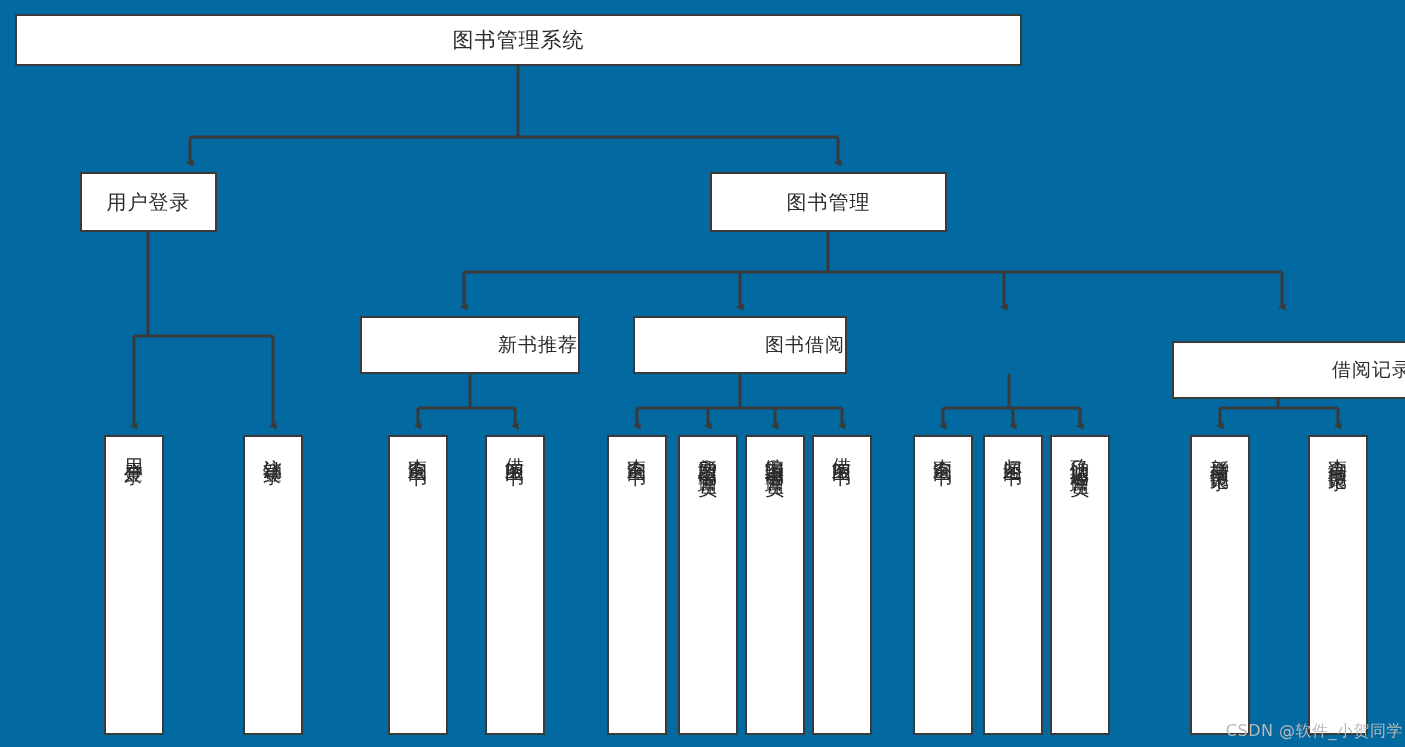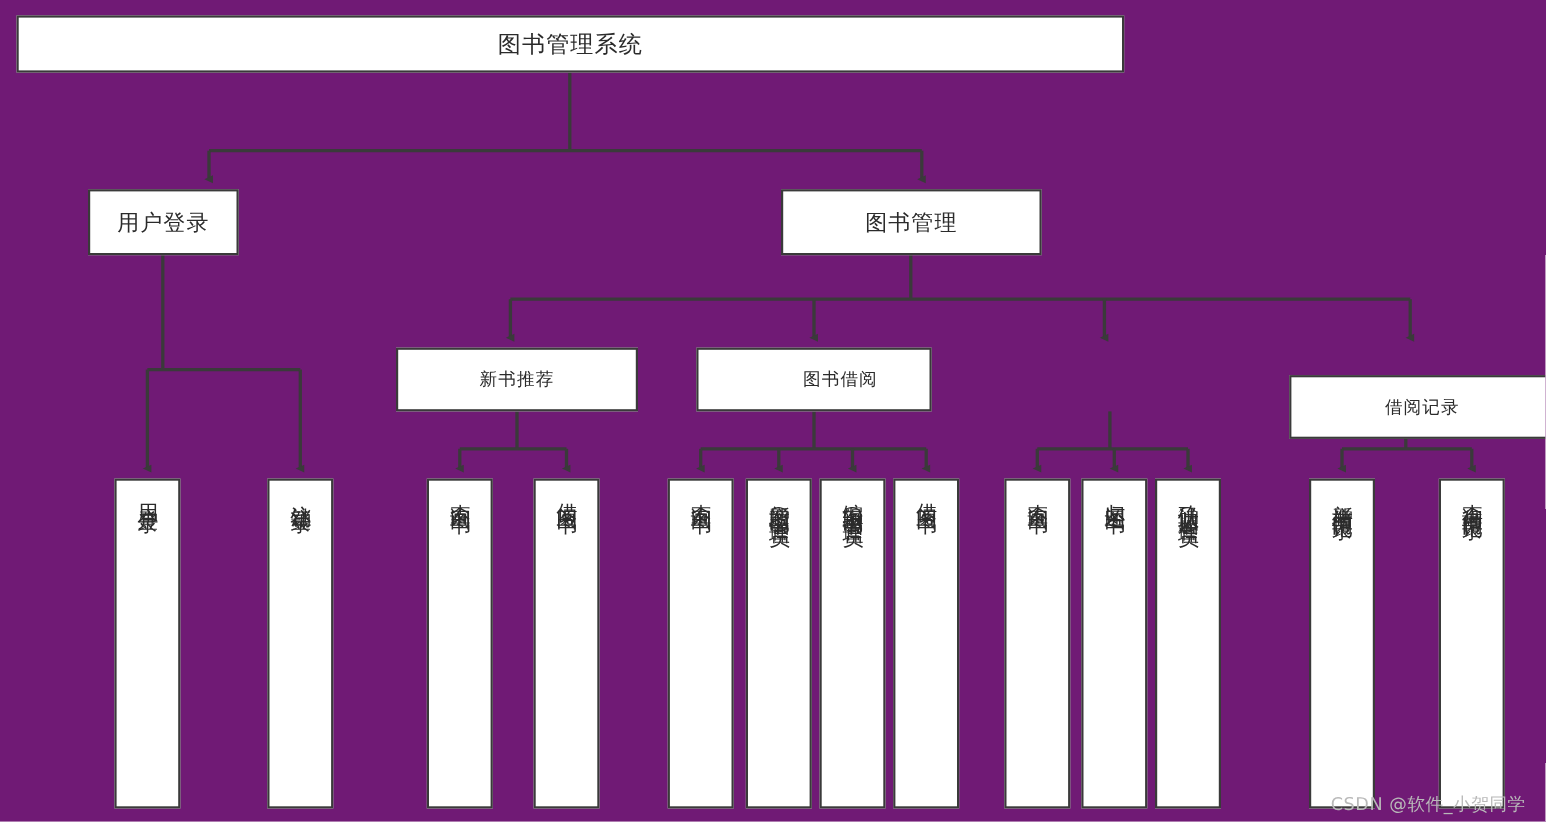--- a/index.html
+++ b/index.html
@@ -8,21 +8,21 @@
     padding: 0;
     background: #ffffff;
   }
   body {
     font-family: "DejaVu Sans", "Liberation Sans", sans-serif;
   }
   #diagram {
     position: relative;
     width: 1405px;
     height: 747px;
-    background: #701a75;
+    background: #0369a1;
     overflow: hidden;
   }
   #edges {
     position: absolute;
     left: 0;
     top: 0;
     width: 1405px;
     height: 747px;
     pointer-events: none;
   }
@@ -37,21 +37,22 @@
     color: #2b2b2b;
     z-index: 2;
   }
   .node.root {
     font-size: 21px;
   }
   .node.level2 {
     font-size: 20px;
   }
   .node.level3 {
-    font-size: 16px;
+    font-size: 19px;
+    justify-content: flex-end;
   }
   .node.leaf {
     font-size: 19px;
     align-items: flex-start;
     justify-content: center;
     padding-top: 6px;
   }
   .vtext {
     writing-mode: vertical-rl;
     text-orientation: upright;
@@ -59,21 +60,21 @@
     line-height: 1;
     white-space: nowrap;
     text-align: center;
   }
   .htext {
     white-space: nowrap;
     letter-spacing: 1px;
   }
   #watermark {
     position: absolute;
-    right: 18px;
+    right: 2px;
     bottom: 5px;
     font-size: 16px;
     color: #b9b9b9;
     letter-spacing: 0.5px;
     white-space: nowrap;
     z-index: 5;
   }
 </style>
 </head>
 <body>

